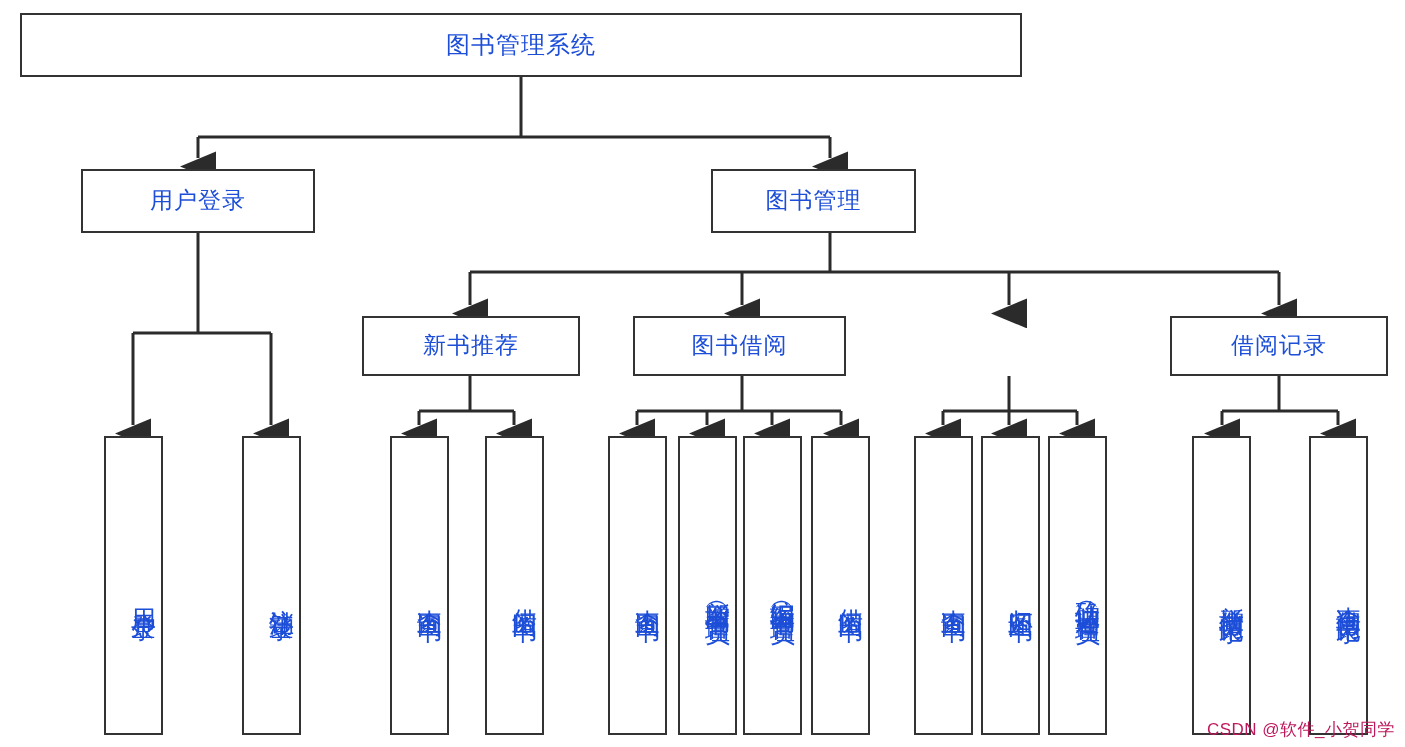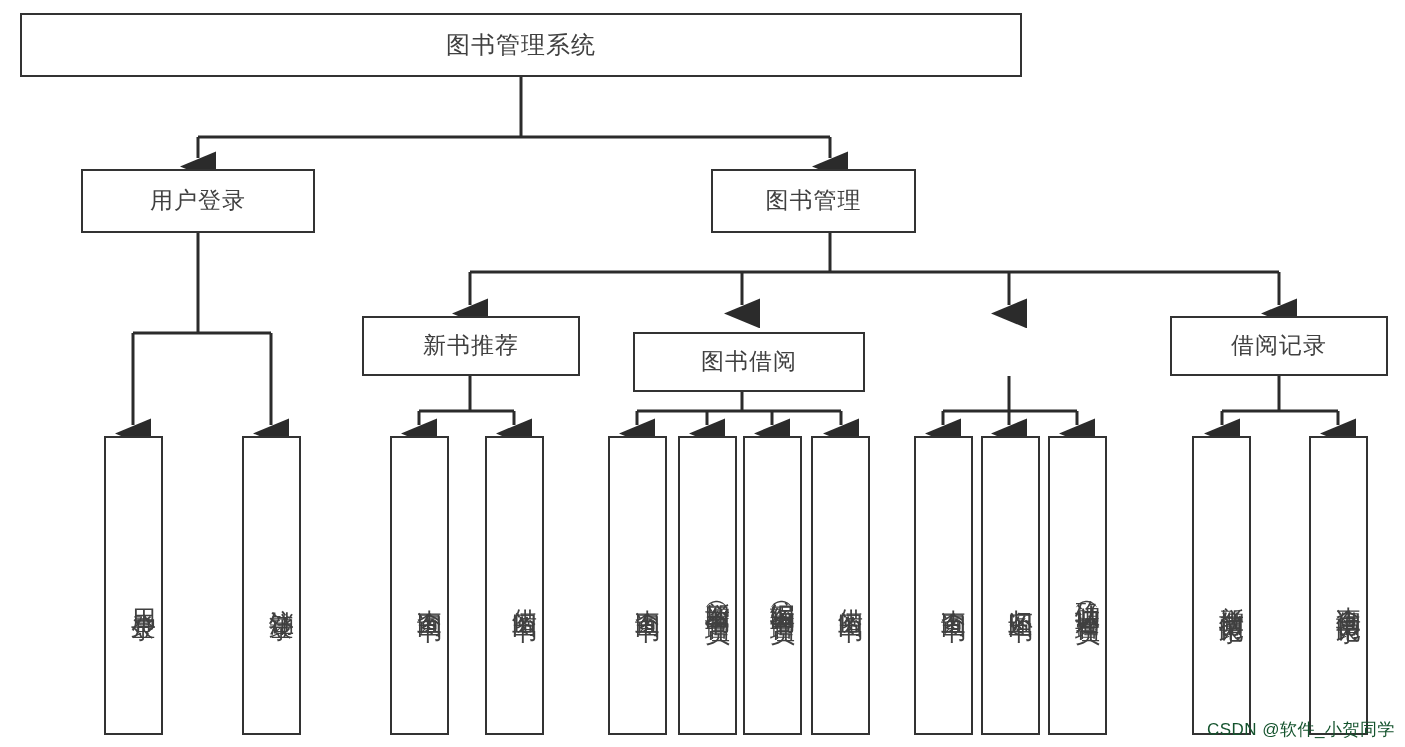--- a/index.html
+++ b/index.html
@@ -26,21 +26,21 @@
     pointer-events: none;
   }
   .node {
     position: absolute;
     box-sizing: border-box;
     background: #ffffff;
     border: 2px solid #333333;
     display: flex;
     align-items: center;
     justify-content: center;
-    color: #404040;
+    color: #1d4ed8;
   }
   .node.horiz {
     font-size: 23px;
     letter-spacing: 1px;
     line-height: 1.2;
   }
   .node.vert {
     writing-mode: vertical-rl;
     text-orientation: upright;
     font-size: 25px;
@@ -56,21 +56,21 @@
     white-space: nowrap;
   }
   .node.title {
     font-size: 24px;
   }
   #watermark {
     position: absolute;
     right: 10px;
     bottom: 6px;
     font-size: 17px;
-    color: #14532d;
+    color: #be185d;
     letter-spacing: 0.5px;
     white-space: nowrap;
   }
 </style>
 </head>
 <body>
 
 <div id="canvas">
 
   <svg id="wires" viewBox="0 0 1405 747">
@@ -132,21 +132,21 @@
   </div>
 
   <div class="node horiz" style="left:711px; top:169px; width:205px; height:64px;">
     <span class="lbl">图书管理</span>
   </div>
 
   <div class="node horiz" style="left:362px; top:316px; width:218px; height:60px;">
     <span class="lbl">新书推荐</span>
   </div>
 
-  <div class="node horiz" style="left:633px; top:332px; width:232px; height:60px;justify-content:center;">
+  <div class="node horiz" style="left:633px; top:316px; width:213px; height:60px;justify-content:center;">
     <span class="lbl">图书借阅</span>
   </div>
 
 
   <div class="node horiz" style="left:1170px; top:316px; width:218px; height:60px;">
     <span class="lbl">借阅记录</span>
   </div>
 
   <div class="node vert" style="left:104px; top:436px; width:59px; height:299px;">
     <span class="lbl">用户登录</span>

